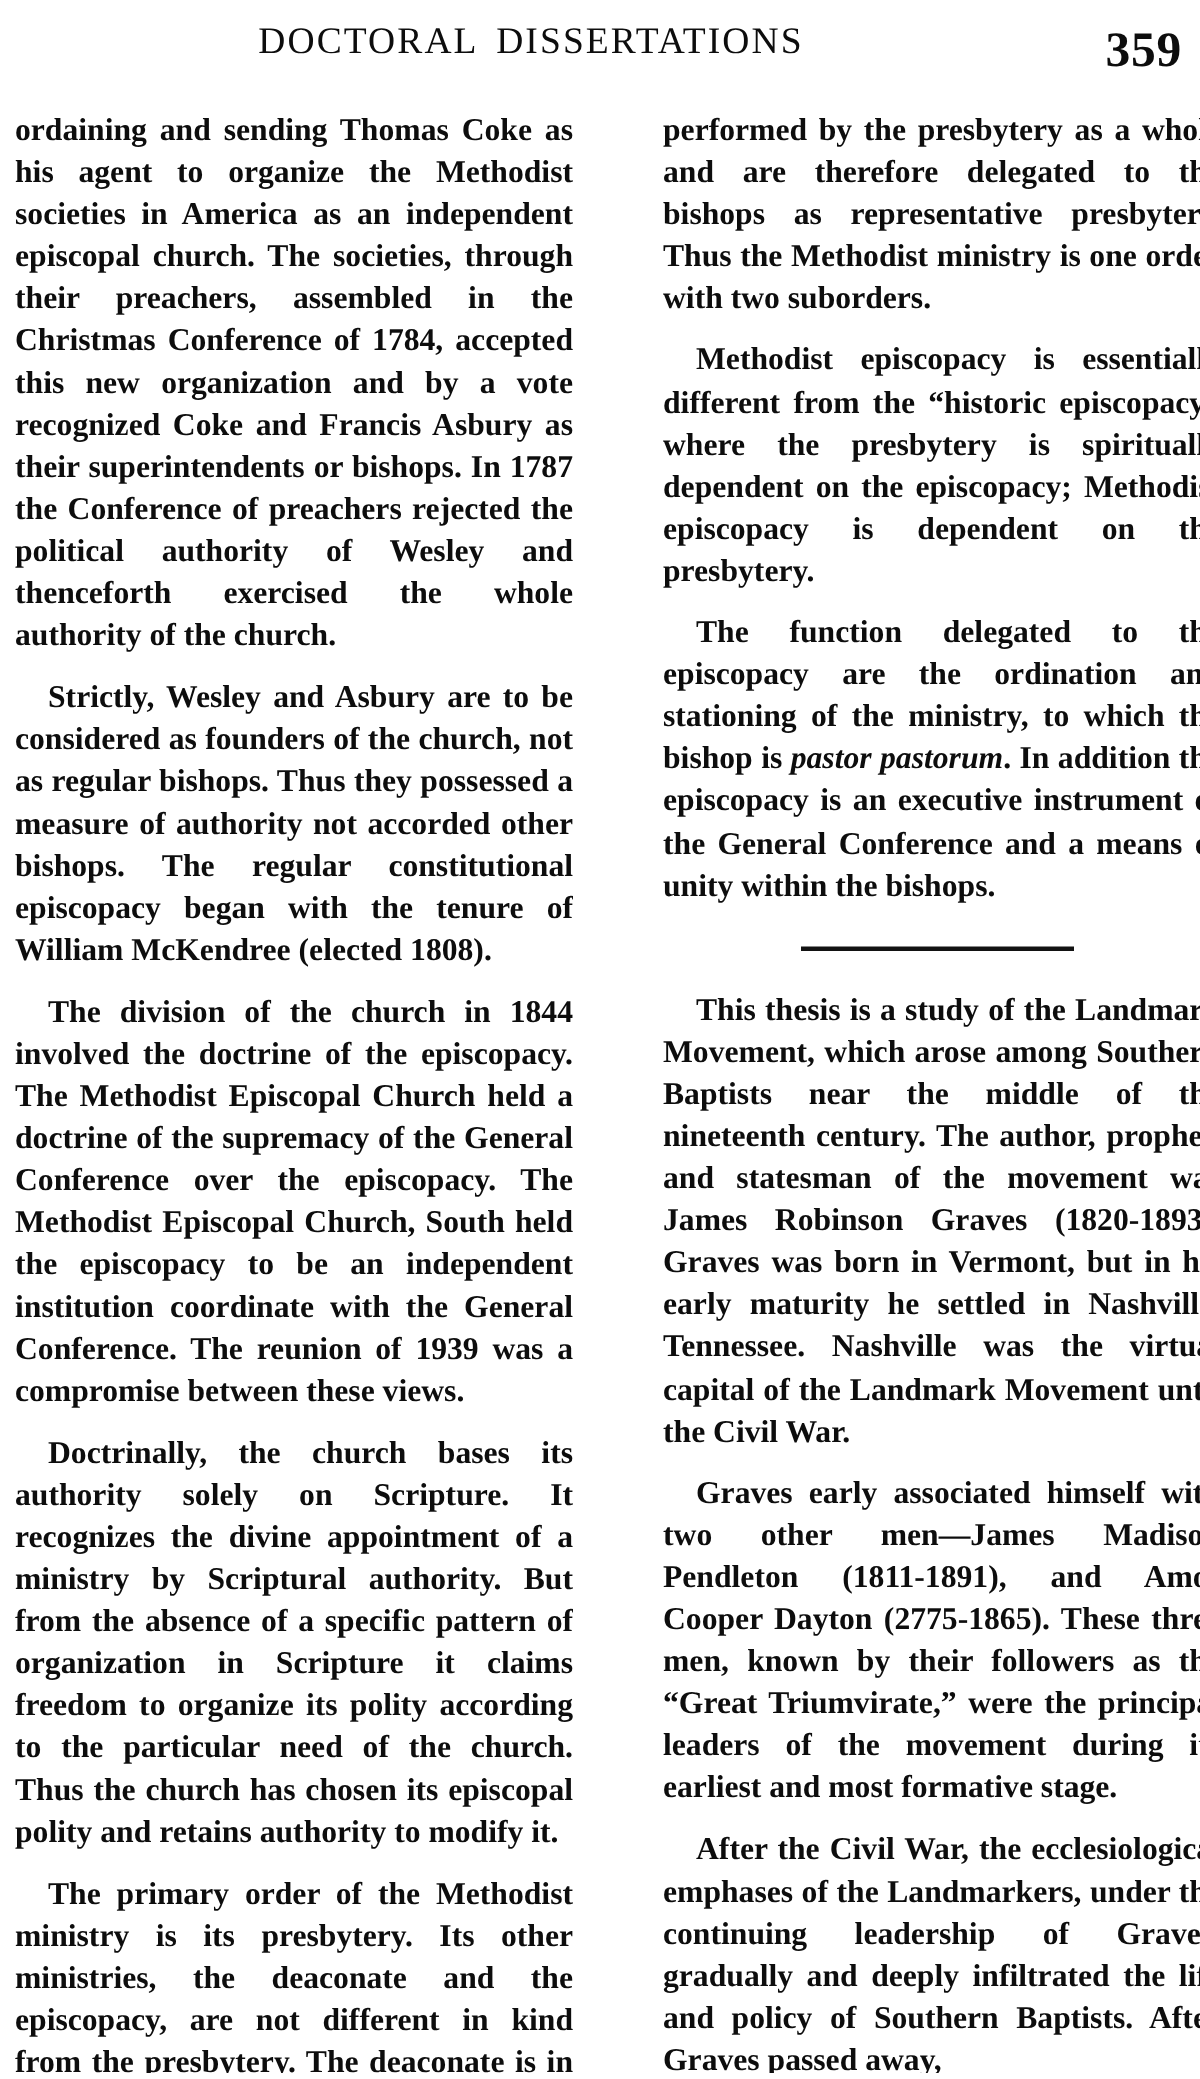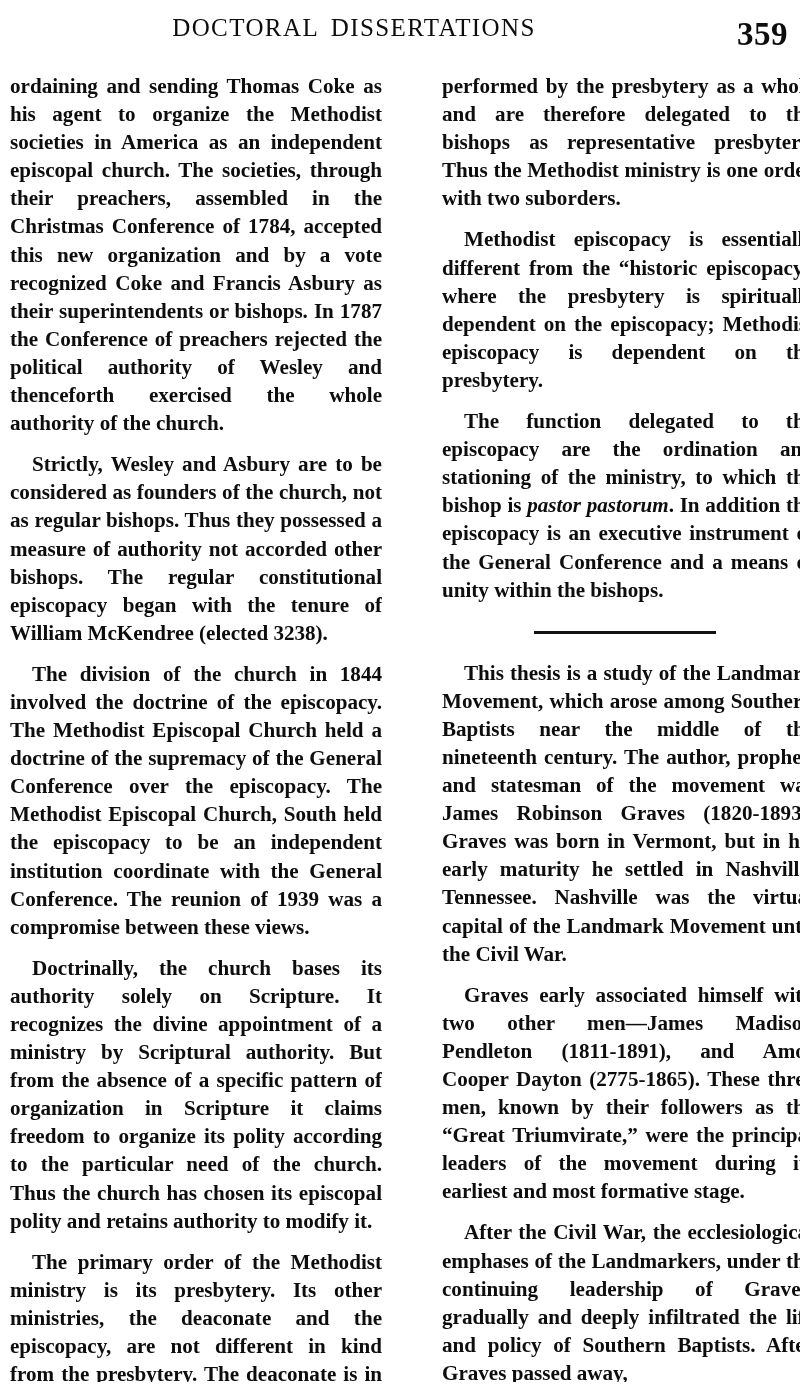--- a/index.html
+++ b/index.html
@@ -100,21 +100,21 @@
 
 <div class="running-head">
   <div class="head-title">DOCTORAL DISSERTATIONS</div>
   <div class="folio">359</div>
 </div>
 
 <div class="columns">
 
   <div class="col col-left">
     <p class="para cont">ordaining and sending Thomas Coke as his agent to organize the Methodist societies in America as an independent episcopal church. The societies, through their preachers, assembled in the Christmas Conference of 1784, accepted this new organization and by a vote recognized Coke and Francis Asbury as their superintendents or bishops. In 1787 the Conference of preachers rejected the political authority of Wesley and thenceforth exercised the whole authority of the church.</p>
-    <p class="para">Strictly, Wesley and Asbury are to be considered as founders of the church, not as regular bishops. Thus they possessed a measure of authority not accorded other bishops. The regular constitutional episcopacy began with the tenure of William McKendree (elected 3238).</p>
+    <p class="para">Strictly, Wesley and Asbury are to be considered as founders of the church, not as regular bishops. Thus they possessed a measure of authority not accorded other bishops. The regular constitutional episcopacy began with the tenure of William McKendree (elected 1808).</p>
     <p class="para">The division of the church in 1844 involved the doctrine of the episcopacy. The Methodist Episcopal Church held a doctrine of the supremacy of the General Conference over the episcopacy. The Methodist Episcopal Church, South held the episcopacy to be an independent institution coordinate with the General Conference. The reunion of 1939 was a compromise between these views.</p>
     <p class="para">Doctrinally, the church bases its authority solely on Scripture. It recognizes the divine appointment of a ministry by Scriptural authority. But from the absence of a specific pattern of organization in Scripture it claims freedom to organize its polity according to the particular need of the church. Thus the church has chosen its episcopal polity and retains authority to modify it.</p>
     <p class="para">The primary order of the Methodist ministry is its presbytery. Its other ministries, the deaconate and the episcopacy, are not different in kind from the presbytery. The deaconate is in practice a temporary order preparatory to the presbytery. The episcopacy is a representative order to which is delegated functions which are essentially presbyterial, but cannot be</p>
   </div>
 
   <div class="col col-right">
     <p class="para cont">performed by the presbytery as a whole and are therefore delegated to the bishops as representative presbyters. Thus the Methodist ministry is one order with two suborders.</p>
     <p class="para">Methodist episcopacy is essentially different from the “historic episcopacy” where the presbytery is spiritually dependent on the episcopacy; Methodist episcopacy is dependent on the presbytery.</p>
 
     <p class="para"><span>The function delegated to the episcopacy are the ordination and stationing of the ministry, to which the bishop is </span><span class="it">pastor pastorum</span><span>. In addition the episcopacy is an executive instrument of the General Conference and a means of unity within the bishops.</span></p>

